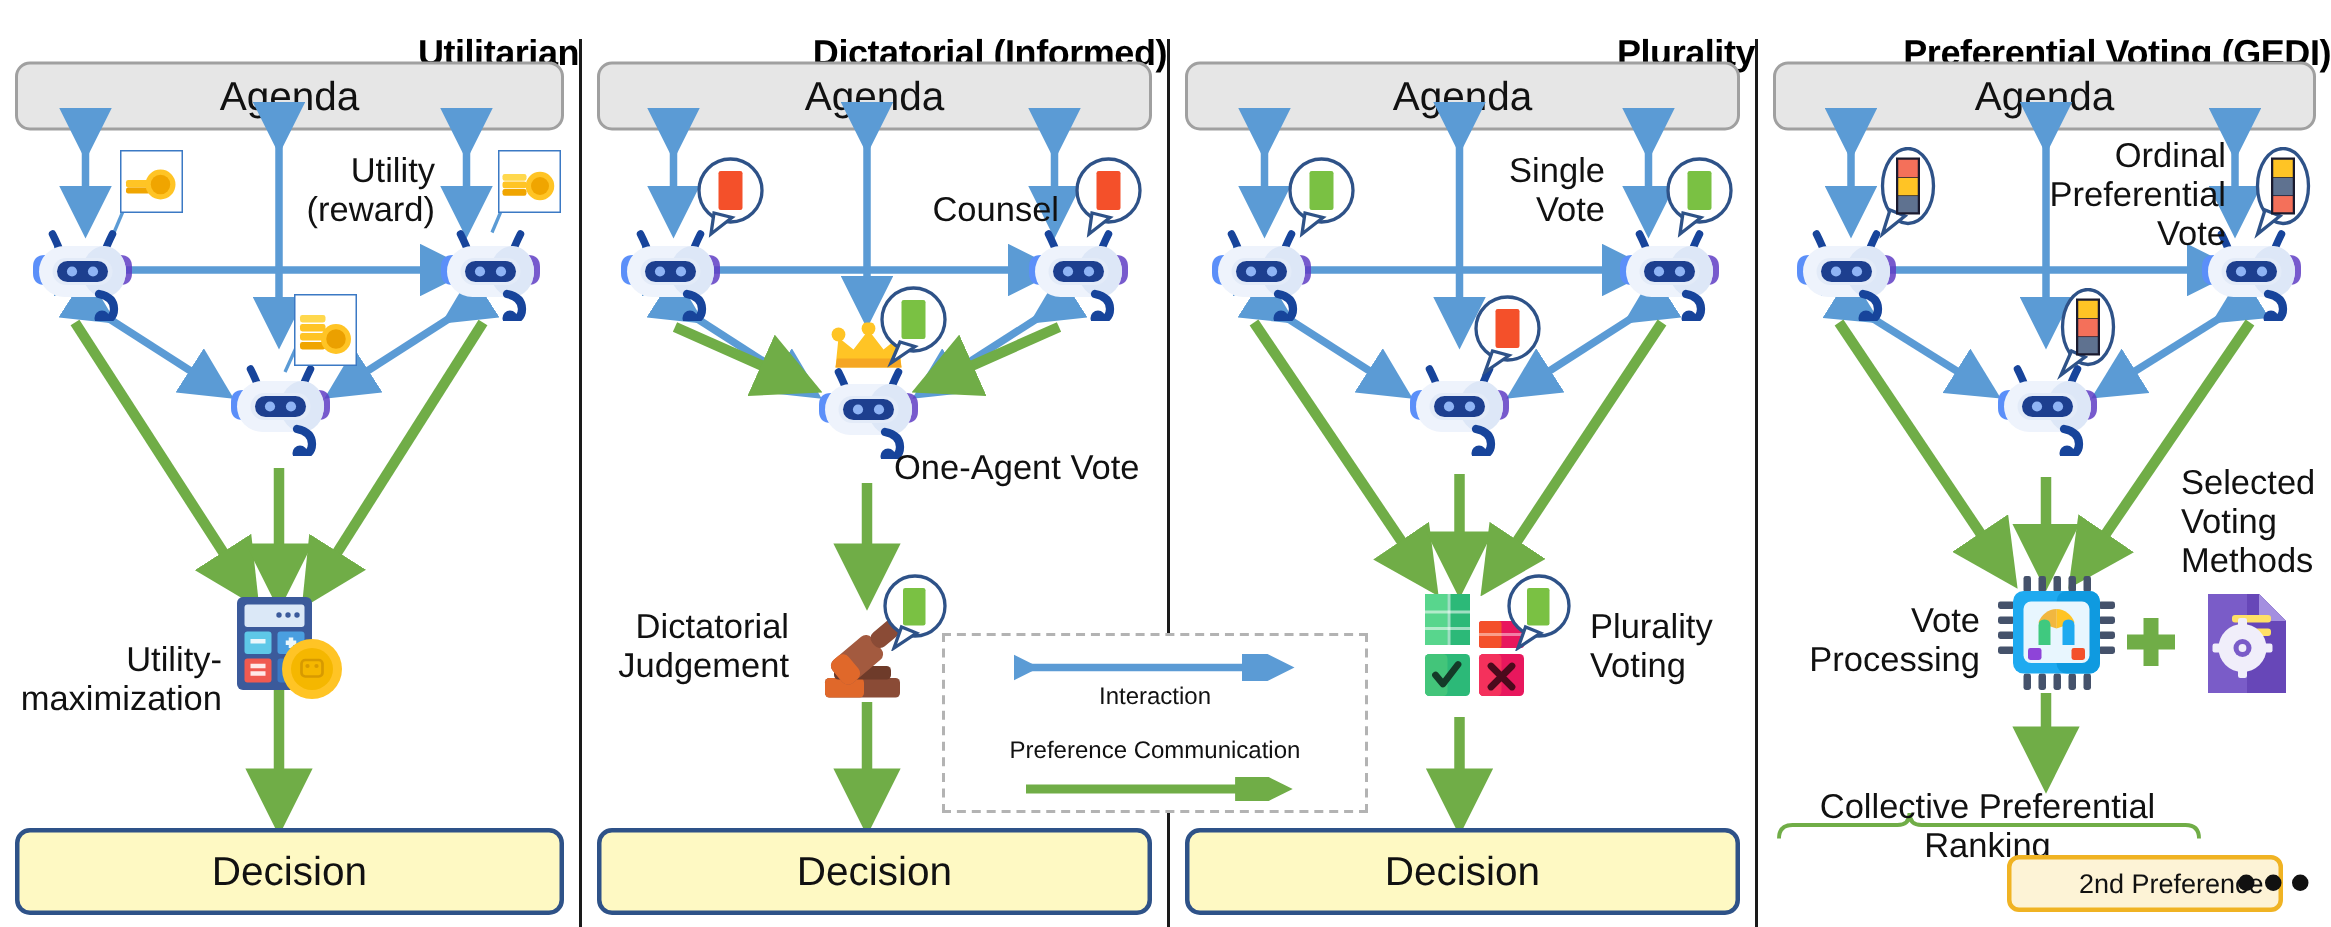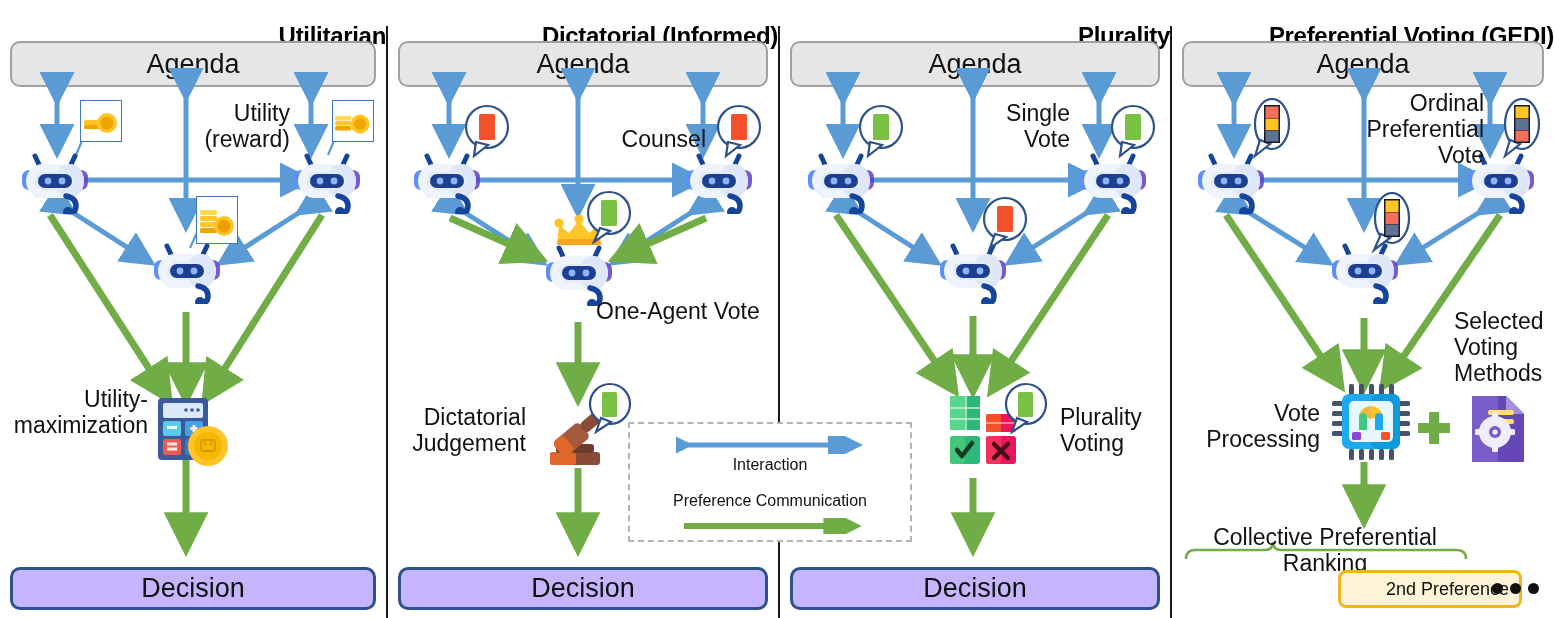--- a/index.html
+++ b/index.html
@@ -22,22 +22,22 @@
     letter-spacing:-0.3px; line-height:32px;margin-top:20px;
   }
 
   .agenda {
     position:absolute; left:10px; right:10px; top:41px; height:46px;
     background:#e6e6e6; border:2.5px solid #a0a0a0; border-radius:10px;
     display:flex; align-items:center; justify-content:center;
     font-size:27px; color:#111; font-weight:400;
   }
   .decision {
-    position:absolute; left:10px; right:10px; bottom:8px; height:43px;
-    background:#c4b5fd; border:3px solid #2e5288; border-radius:10px;
+    position:absolute; left:10px; right:10px; bottom:8px; height:58px;
+    background:#fef9c3; border:3px solid #2e5288; border-radius:10px;
     display:flex; align-items:center; justify-content:center;
     font-size:27px; color:#111; font-weight:400;
   }
 
   svg.layer { position:absolute; left:0; top:0; width:100%; height:618px; overflow:visible; pointer-events:none; }
 
   .lbl { position:absolute; font-size:23px; line-height:26px; color:#111; }
   .lbl.r { text-align:right; }
   .lbl.c { text-align:center; }
 
@@ -178,21 +178,21 @@
       <svg viewBox="0 0 40 36" style="width:100%;height:100%">
           <use href="#coin3"></use>
         </svg>
     </div>
 
     <div class="lbl r" style="left:180px; top:100px; width:110px;">
       <span>Utility</span><br>
       <span>(reward)</span>
     </div>
 
-    <div class="lbl r" style="left:0px; top:386px; width:148px;">
+    <div class="lbl r" style="left:0px; top:426px; width:148px;">
       <span>Utility-</span><br>
       <span>maximization</span>
     </div>
     <svg style="position:absolute;left:152px;top:396px;width:80px;height:72px;" viewBox="0 0 80 72">
       <rect x="6" y="2" width="50" height="62" rx="4" fill="#3b5a9b"></rect>
       <rect x="11" y="7" width="40" height="15" rx="2" fill="#dbe8f7"></rect>
       <circle cx="34" cy="14" r="1.8" fill="#3b5a9b"></circle>
         <circle cx="40" cy="14" r="1.8" fill="#3b5a9b"></circle>
         <circle cx="46" cy="14" r="1.8" fill="#3b5a9b"></circle>
       <rect x="11" y="25" width="18" height="15" rx="2" fill="#5ec8e8"></rect>

